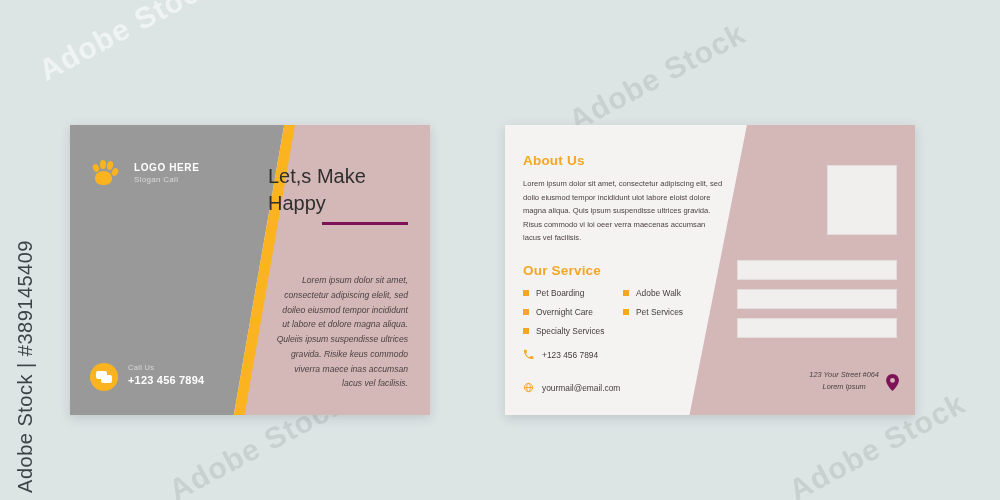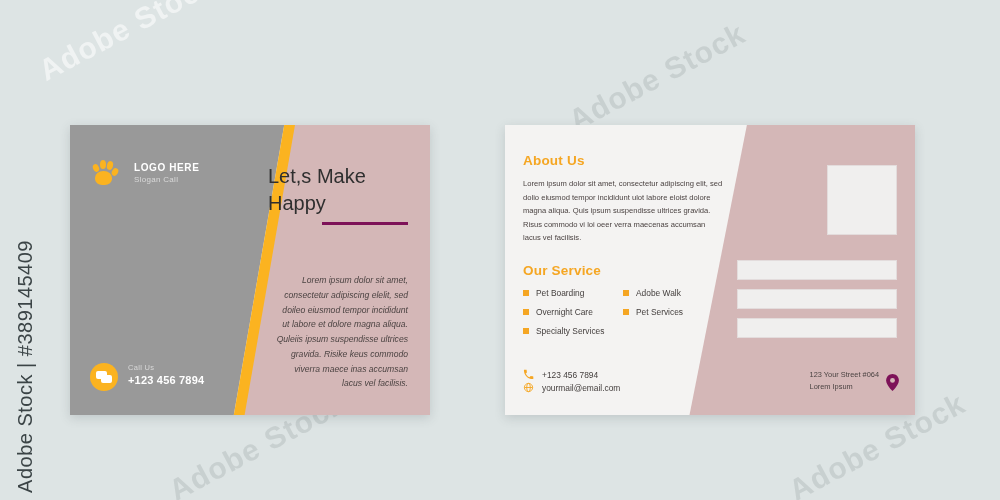--- a/index.html
+++ b/index.html
@@ -86,33 +86,33 @@
   .sec-title { font-size: 13.5px; font-weight: 700; color: #f5a623; letter-spacing: .2px; }
   .about { position: absolute; left: 18px; top: 28px; width: 200px; }
   .about .body { margin-top: 9px; font-size: 7.6px; line-height: 1.78; color: #4b4342; }
 
   .service { position: absolute; left: 18px; top: 138px; width: 210px; }
   .svc-grid { margin-top: 10px; display: grid; grid-template-columns: 100px 110px; row-gap: 9px; }
   .svc { display: flex; align-items: center; gap: 7px; font-size: 8.4px; color: #45403f; }
   .sq { width: 6px; height: 6px; background: #f5a623; flex: none; }
 
   .contacts { position: absolute; left: 18px; bottom: 22px; }
-  .crow { display: flex; align-items: center; gap: 8px; font-size: 8.4px; color: #45403f; margin-top: 2px; }
+  .crow { display: flex; align-items: center; gap: 8px; font-size: 8.4px; color: #45403f; margin-top: 22px; }
   .crow:first-child { margin-top: 0; }
   .cicon { width: 11px; height: 11px; flex: none; color: #f5a623; }
   .cicon svg { display: block; width: 11px; height: 11px; }
 
   .stamp { position: absolute; right: 18px; top: 40px; width: 70px; height: 70px;
     background: #f0efee; border: 1px solid #e3dcdc; }
   .addr-lines { position: absolute; right: 18px; top: 135px; width: 160px; }
   .aline { height: 20px; background: #f0efee; border: 1px solid #e3dcdc; margin-bottom: 9px; }
   .aline:last-child { margin-bottom: 0; }
 
-  .addr-note { position: absolute; right: 36px; bottom: 22px; text-align: left;
-    font-size: 7.4px; line-height: 1.6; color: #4b4342; }
+  .addr-note { position: absolute; right: 36px; bottom: 22px; text-align: center;
+    font-size: 7.4px; line-height: 1.6; color: #4b4342; font-style: italic; }
   .pin { position: absolute; right: 16px; bottom: 24px; width: 13px; height: 17px; }
   .pin svg { display: block; width: 13px; height: 17px; }
 </style>
 </head>
 <body>
 
 <div id="stage">
 
   <div class="wm-tile" style="left:30px;  top:10px;">Adobe Stock</div>
   <div class="wm-tile wm-dark" style="left:160px; top:430px;">Adobe Stock</div>

